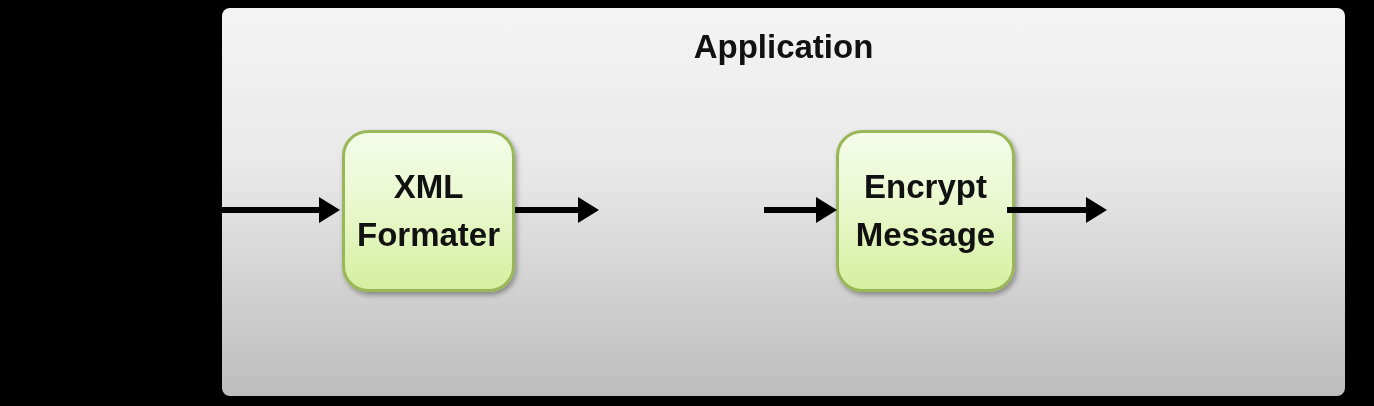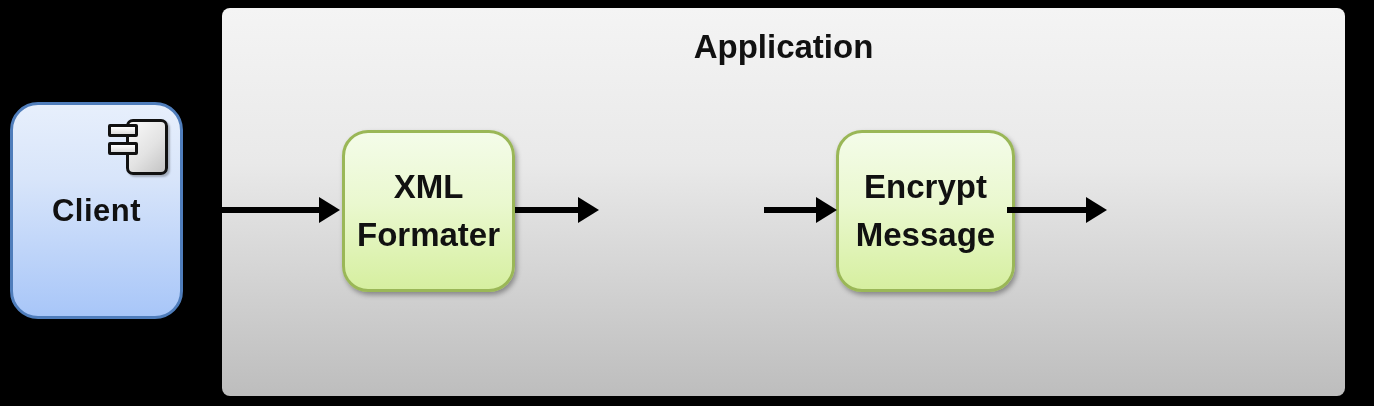--- a/index.html
+++ b/index.html
@@ -154,28 +154,20 @@
   .arrow-1 { left: 185px;  width: 155px; }
   .arrow-2 { left: 515px;  width: 84px;  }
   .arrow-3 { left: 764px;  width: 73px;  }
   .arrow-4 { left: 1007px; width: 100px; }
 </style>
 </head>
 <body>
 
 <div class="canvas">
 
-  <div class="client-box">
-    <div class="component-icon">
-      <div class="main-rect"></div>
-      <div class="tab tab-1"></div>
-      <div class="tab tab-2"></div>
-    </div>
-    <div class="client-label">Client</div>
-  </div>
 
   <div class="application-box">
     <div class="application-title">Application</div>
 
     <div class="flow-box process-box box-xml">
       <div class="box-label">XML Formater</div>
     </div>
 
 
     <div class="flow-box process-box box-encrypt">

